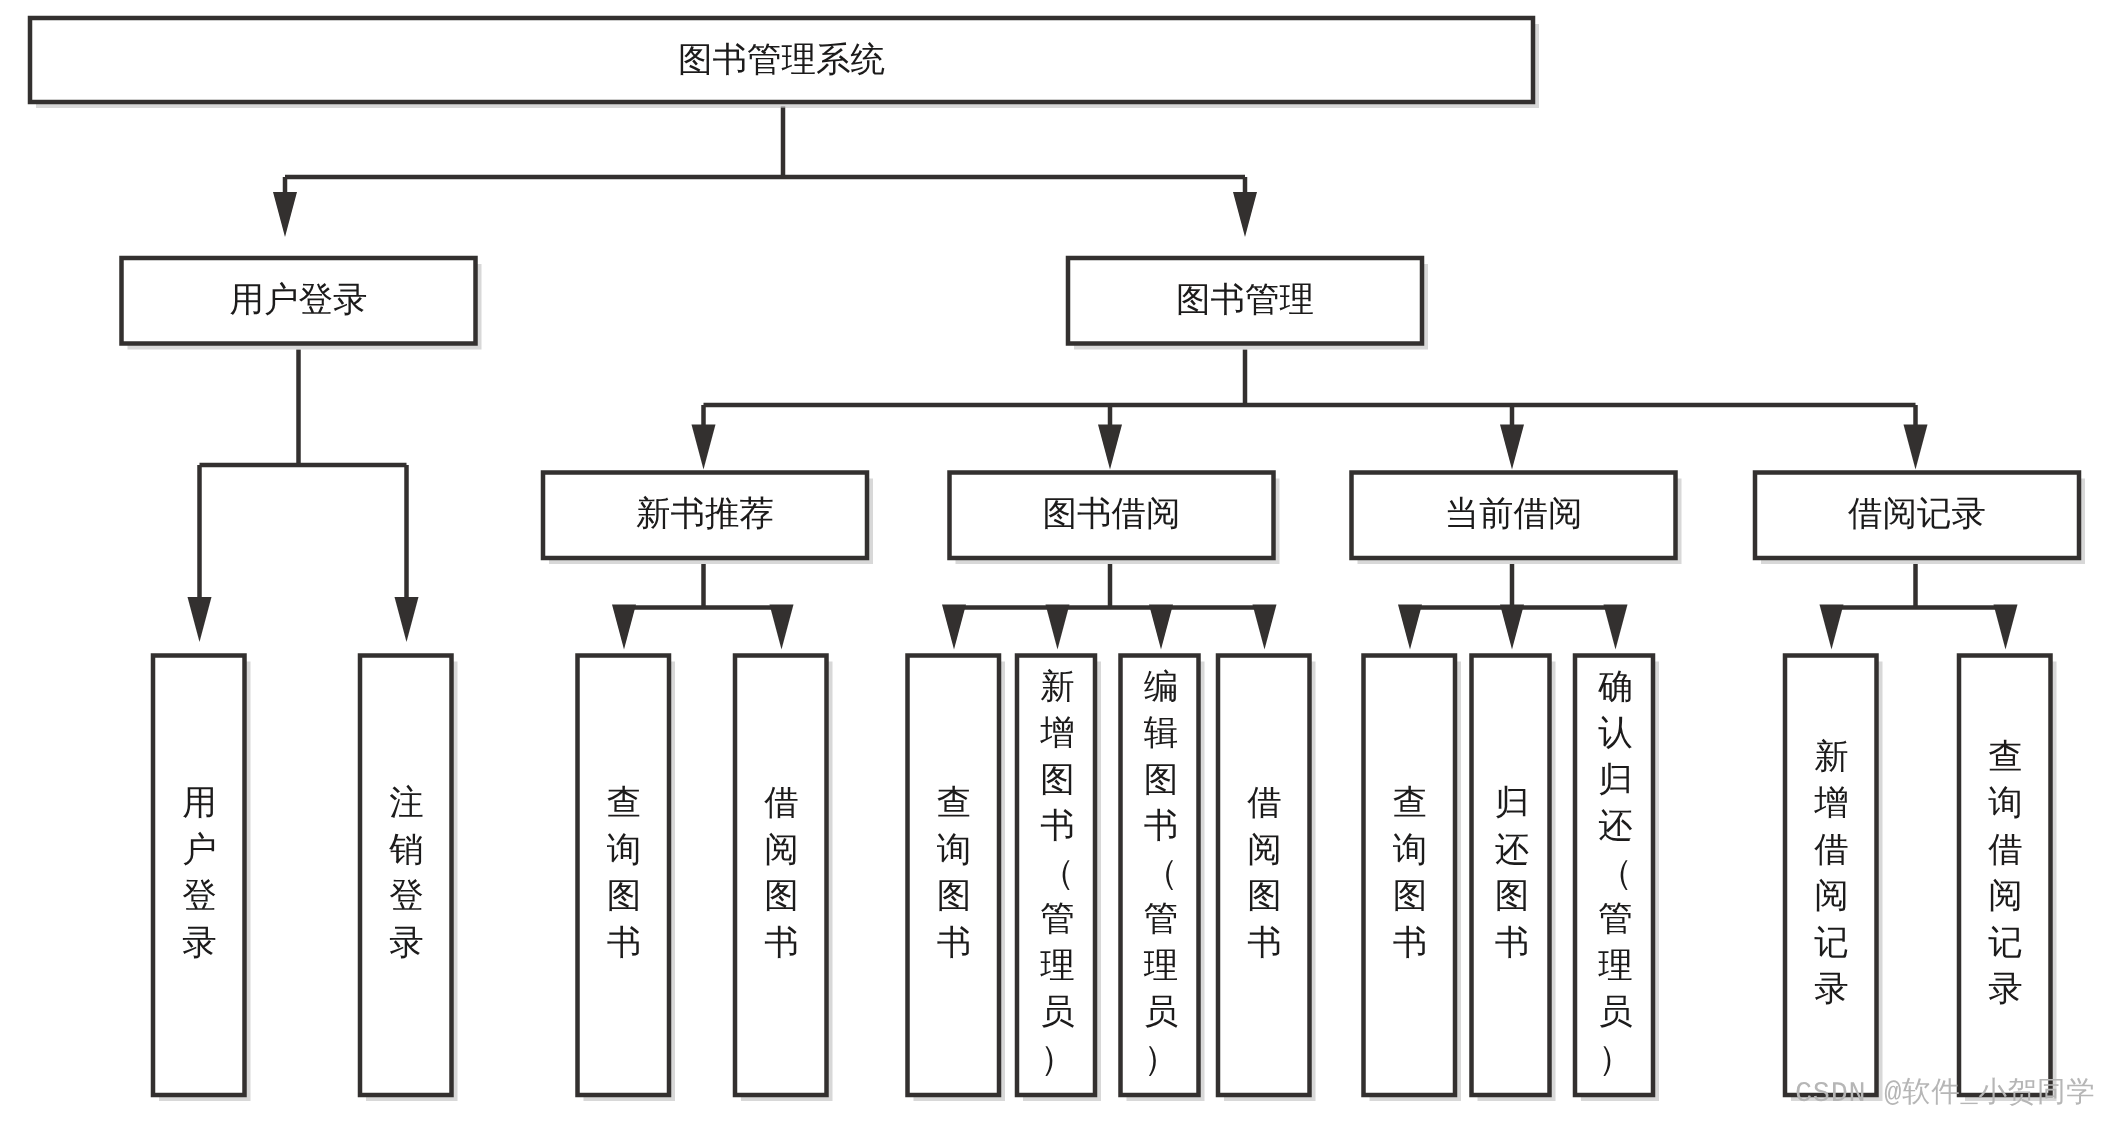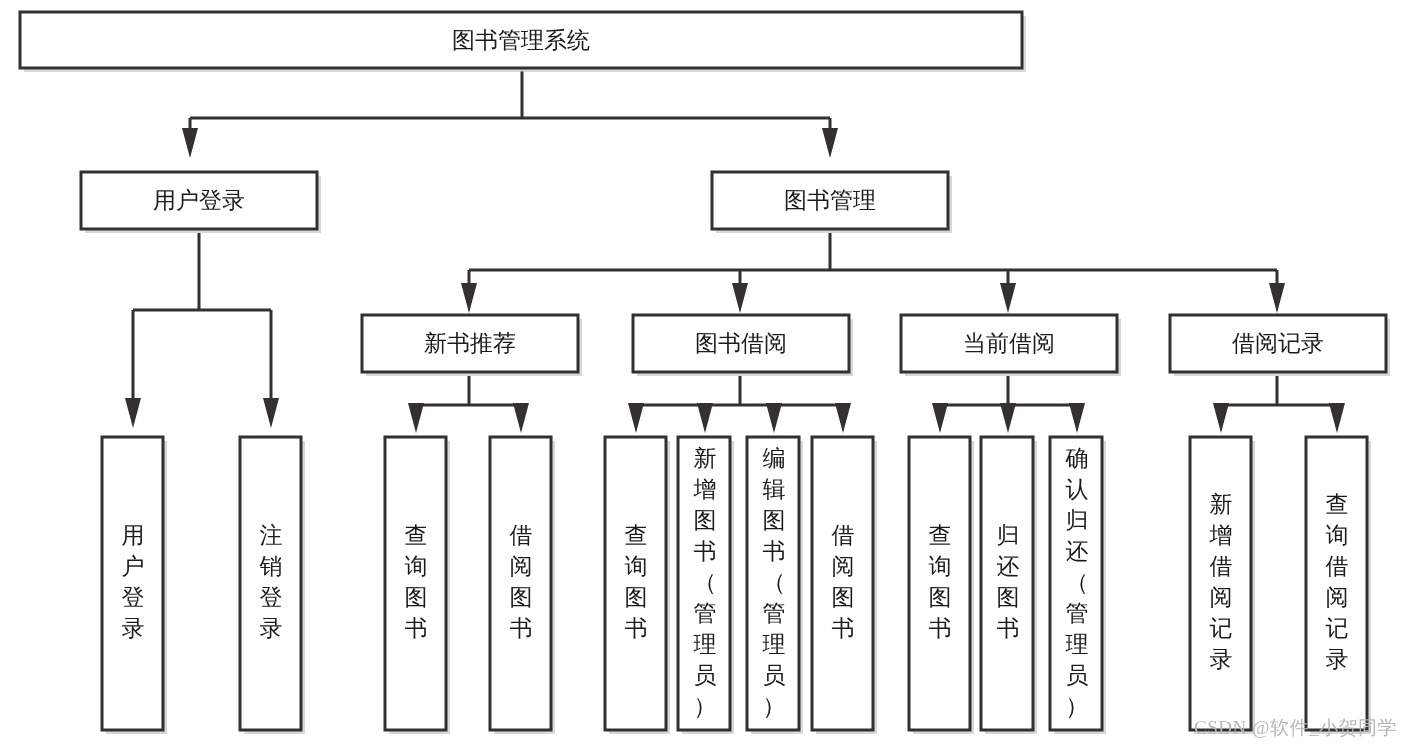--- a/index.html
+++ b/index.html
@@ -54,21 +54,21 @@
   .node-label-vert {
     font-family: "DejaVu Sans", "Liberation Sans", sans-serif;
     fill: #1c1b1b;
     font-size: 23px;
     text-anchor: middle;
   }
   .watermark {
     position: absolute;
     right: 8px;
     bottom: 6px;
-    font-family: Liberation Serif, serif;
+    font-family: Liberation Mono, monospace;
     font-size: 19px;
     color: #b6b6b6;
     white-space: nowrap;
     letter-spacing: 0.5px;
     user-select: none;
   }
 </style>
 </head>
 <body>
 

